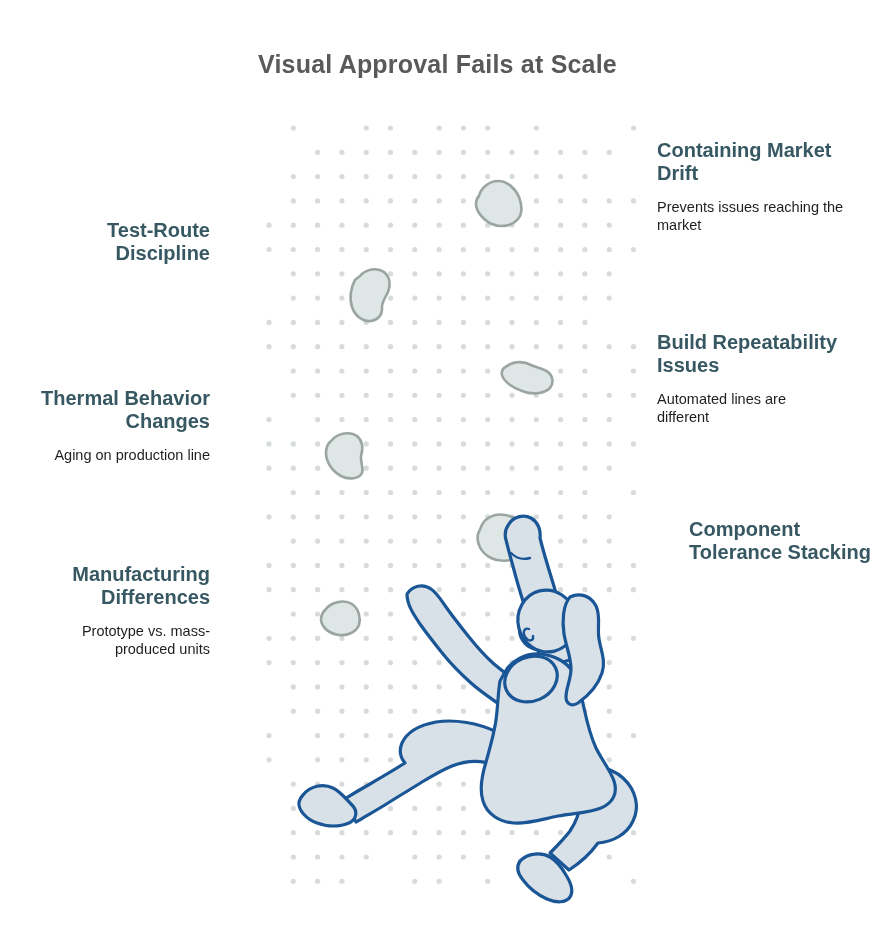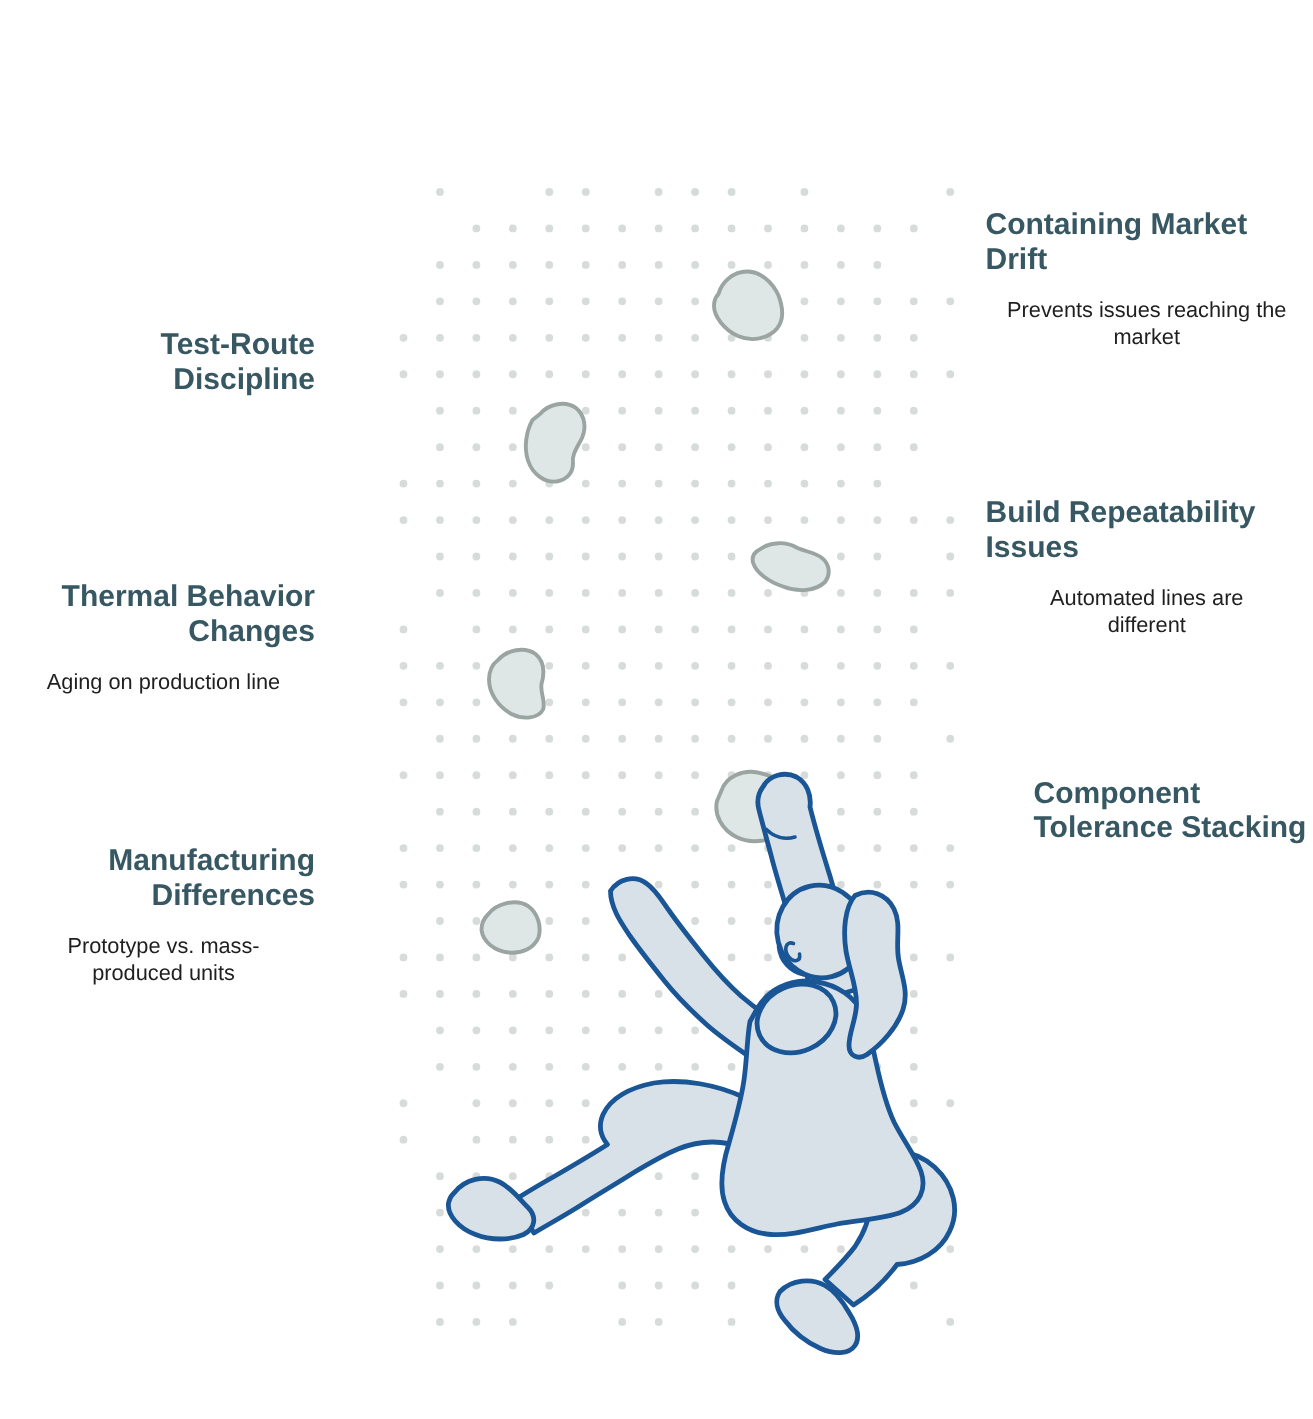--- a/index.html
+++ b/index.html
@@ -6,38 +6,39 @@
   body{width:875px;height:946px;position:relative;overflow:hidden;
        font-family:"Liberation Sans",sans-serif;}
   .stage{position:absolute;inset:0;}
   .title{position:absolute;top:50px;left:0;width:875px;text-align:center;
          font-size:25px;font-weight:600;letter-spacing:.2px;
          color:var(--title,#58595b);}
   .callout{position:absolute;}
   .callout .h{font-size:20px;font-weight:700;line-height:23px;
               color:var(--heading,#375862);white-space:pre-line;}
   .callout .b{margin-top:13px;font-size:14.5px;line-height:18px;
-              color:var(--body,#1f1f1f);white-space:pre-line;text-align:center;}
+              color:var(--body,#1f1f1f);white-space:pre-line;}
   .callout.left{left:8px;width:202px;text-align:right;}
   .callout.right{left:657px;width:215px;text-align:left;}
   #co-l1{top:219px;} #co-l2{top:387px;} #co-l3{top:563px;}
   #co-r1{top:139px;} #co-r2{top:331px;} #co-r3{top:518px;margin-left:32px;}
   svg.scene{position:absolute;left:0;top:0;}
   .hold{fill:var(--hold_fill,#dfe6e6);stroke:var(--hold_stroke,#9aa5a2);
         stroke-width:2.6;stroke-linejoin:round;}
   .climber path,.climber ellipse{fill:var(--climber_fill,#d8e1e7);
         stroke:var(--climber_stroke,#1a5596);stroke-width:3.2;
         stroke-linejoin:round;stroke-linecap:round;}
   .climber .line{fill:none;stroke-width:2.4;}
 </style>
 </head>
 <body>
 
 <div class="stage">
 
+  <div class="title">Visual Approval Fails at Scale</div>
 
   <div class="callout left" id="co-l1">
     <div class="h">Test-Route Discipline</div>
   </div>
   <div class="callout left" id="co-l2">
     <div class="h">Thermal Behavior
 Changes</div>
     <div class="b">Aging on production line</div>
   </div>
   <div class="callout left" id="co-l3">

